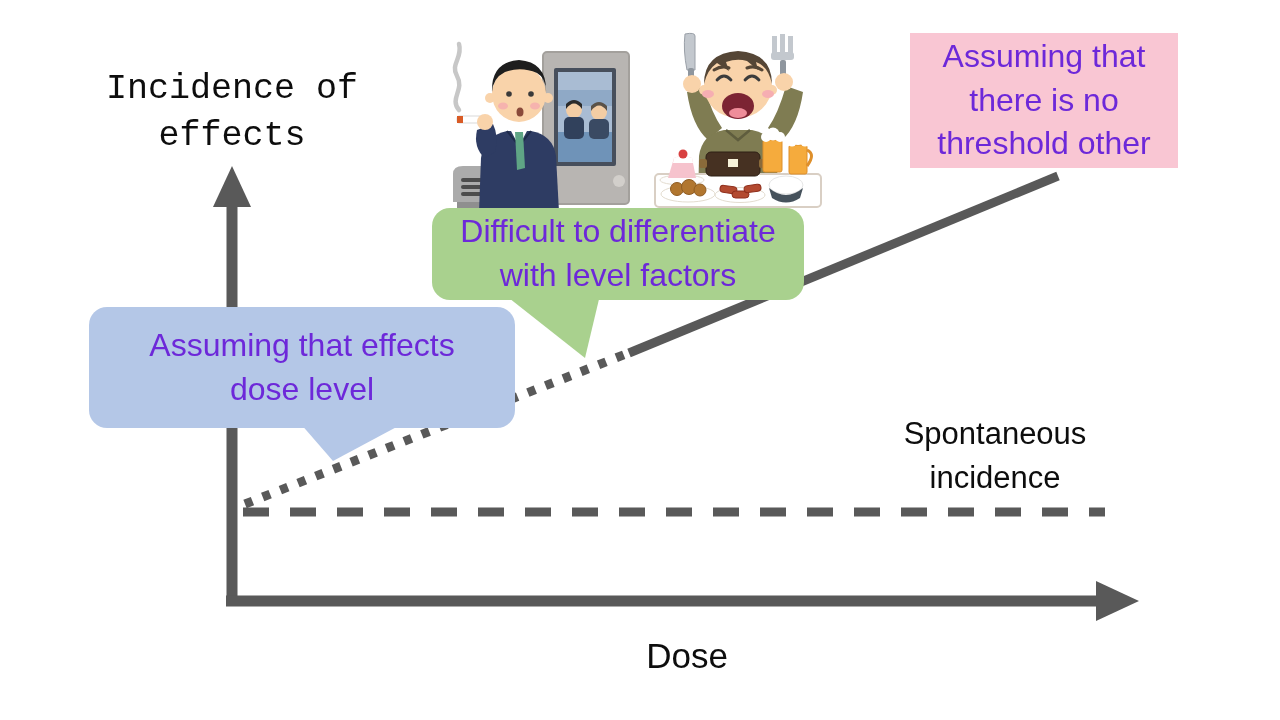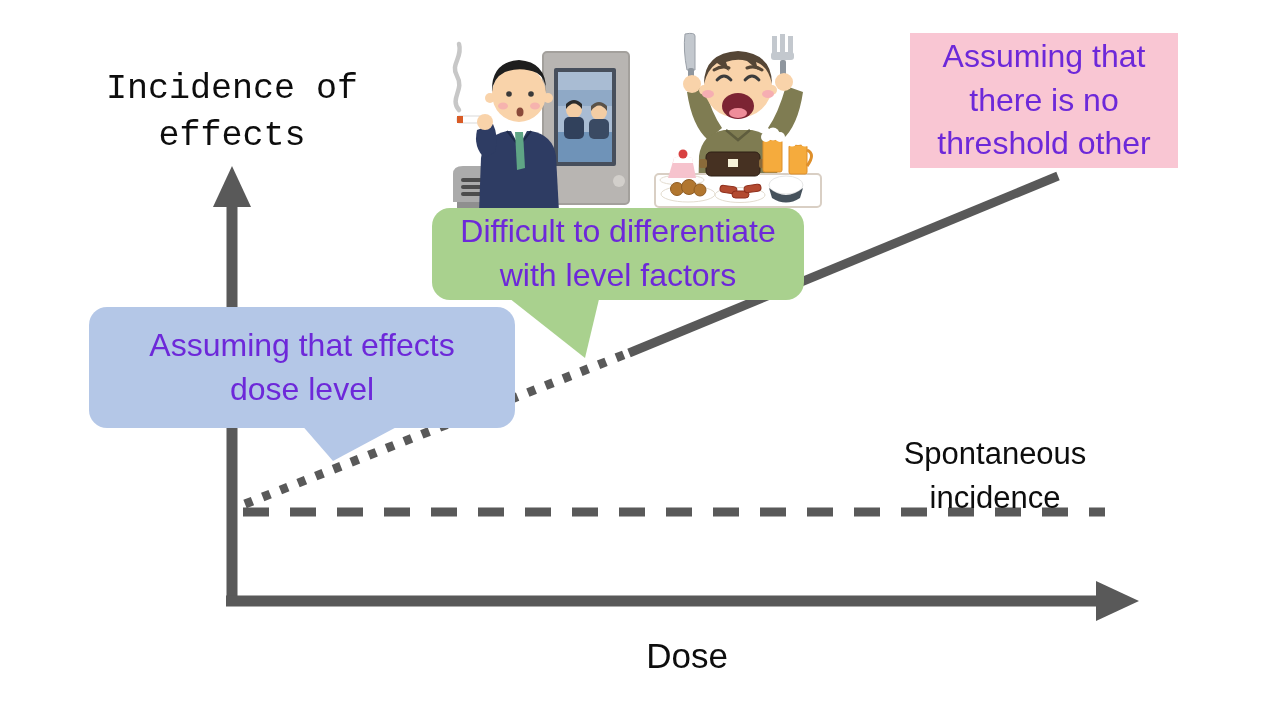--- a/index.html
+++ b/index.html
@@ -5,21 +5,21 @@
   html,body{margin:0;padding:0;background:#fff;}
   .stage{
     position:relative;width:1280px;height:720px;overflow:hidden;background:#ffffff;
     font-family:"Liberation Sans", sans-serif;color:#111;
   }
   .layer{position:absolute;left:0;top:0;width:1280px;height:720px;}
   .z1{z-index:1}.z3{z-index:3}
   .label{position:absolute;text-align:center;color:#0d0d0d;z-index:4;}
   .axis-title{left:52px;top:66px;width:360px;font-size:35px;line-height:47px;font-family:Liberation Mono, monospace;}
   .dose{left:528px;top:636px;width:200px;font-size:35px;text-align:right;}
-  .spont{left:845px;top:412px;width:300px;font-size:31px;line-height:44px;margin-top:20px;}
+  .spont{left:845px;top:412px;width:300px;font-size:31px;line-height:44px;}
   .callout{
     position:absolute;z-index:4;display:flex;flex-direction:column;justify-content:center;
     align-items:center;text-align:center;font-size:32px;line-height:1.36;color:#6d28d9;
   }
   .callout.blue{left:57px;top:307px;width:426px;height:121px;background:var(--blue_callout);border-radius:18px;margin-left:32px;}
   .callout.green{left:432px;top:208px;width:372px;height:92px;background:var(--green_callout);border-radius:18px;}
   .callout.pink{left:910px;top:33px;width:268px;height:135px;background:var(--pink_callout);border-radius:0;}
   .illus{position:absolute;z-index:2;}
   .illus.smoker{left:443px;top:32px;}
   .illus.eater{left:652px;top:28px;}

